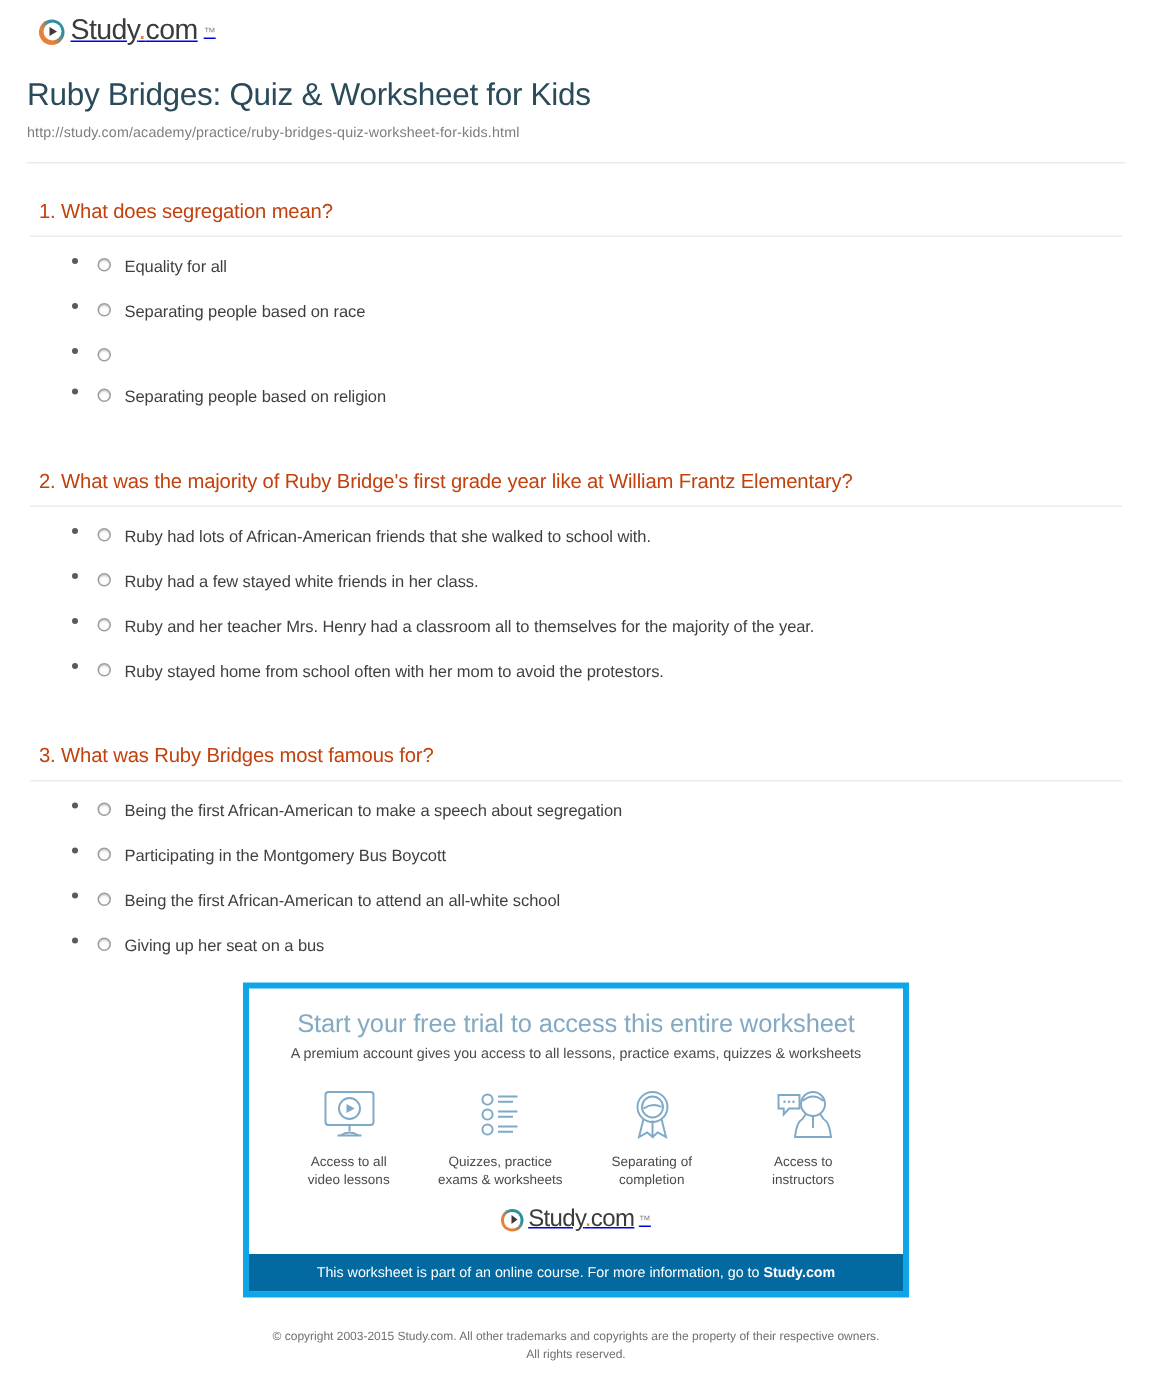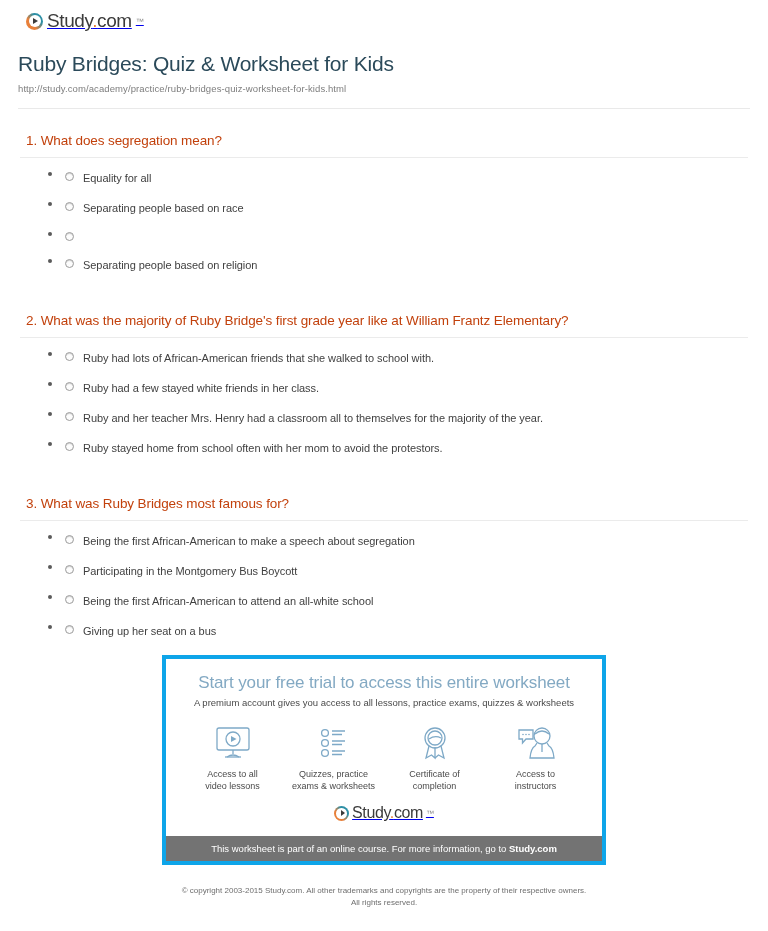--- a/index.html
+++ b/index.html
@@ -183,21 +183,21 @@
   .promo-logo .logo-word { font-size: 16px; }
   .promo-logo .logo-mark { width: 15px; height: 15px; }
   .promo-logo .logo-mark::after { width: 10.5px; height: 10.5px; }
   .promo-logo .logo-mark .tri {
     border-left-width: 4.5px;
     border-top-width: 3px;
     border-bottom-width: 3px;
     margin-left: 2px;
   }
   .promo-banner {
-    background: #737373;
+    background: #0369a1;
     color: #ffffff;
     font-size: 9.5px;
     text-align: center;
     padding: 7px 4px;
   }
   .promo-banner b { font-weight: bold; }
 
   
   .footer {
     text-align: center;
@@ -355,21 +355,21 @@
             <div class="perk-icon">
               <svg width="40" height="36" viewBox="0 0 40 36" fill="none" stroke="#7ea9c7" stroke-width="1.3">
                 <circle cx="20" cy="13" r="10"></circle>
                 <circle cx="20" cy="13" r="7"></circle>
                 <path d="M14 14 Q20 10 26 13"></path>
                 <path d="M14 21 L11 33 L16.5 30 L20 33 L20 22"></path>
                 <path d="M26 21 L29 33 L23.5 30 L20 33"></path>
               </svg>
             </div>
             <div class="perk-label">
-              <span>Certificate of</span><br>
+              <span>Separating of</span><br>
               <span>completion</span>
             </div>
           </div>
 
           <div class="perk">
             <div class="perk-icon">
               <svg width="40" height="36" viewBox="0 0 40 36" fill="none" stroke="#7ea9c7" stroke-width="1.3">
                 <path d="M3 5 L17 5 L17 14 L10 14 L6.5 18 L6.5 14 L3 14 Z"></path>
                 <circle cx="7" cy="9.5" r="0.8" fill="#7ea9c7" stroke="none"></circle>
                 <circle cx="10" cy="9.5" r="0.8" fill="#7ea9c7" stroke="none"></circle>

